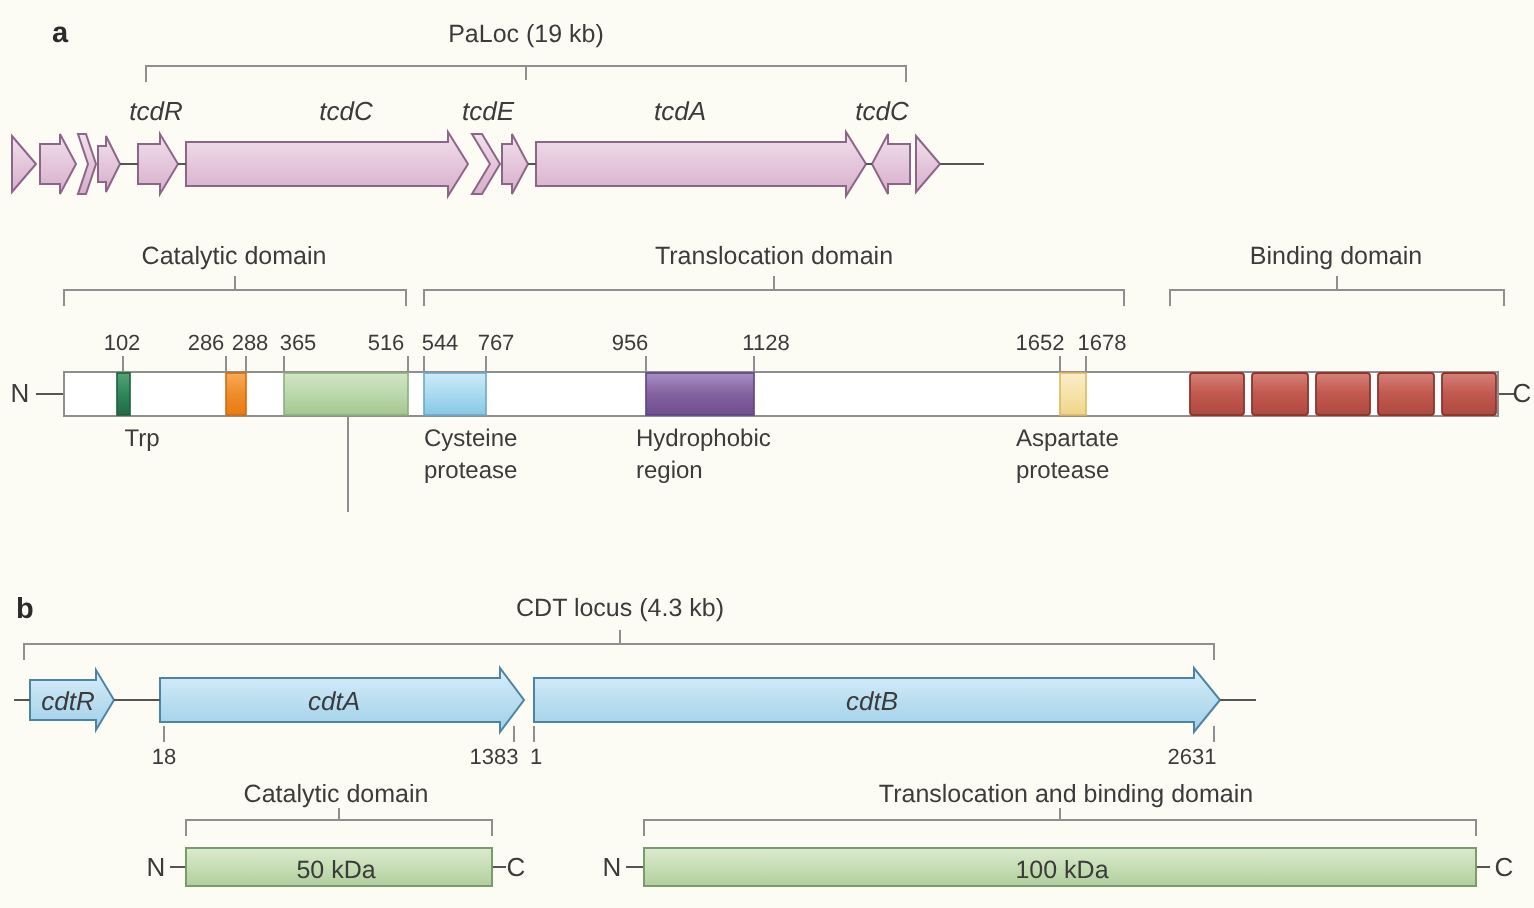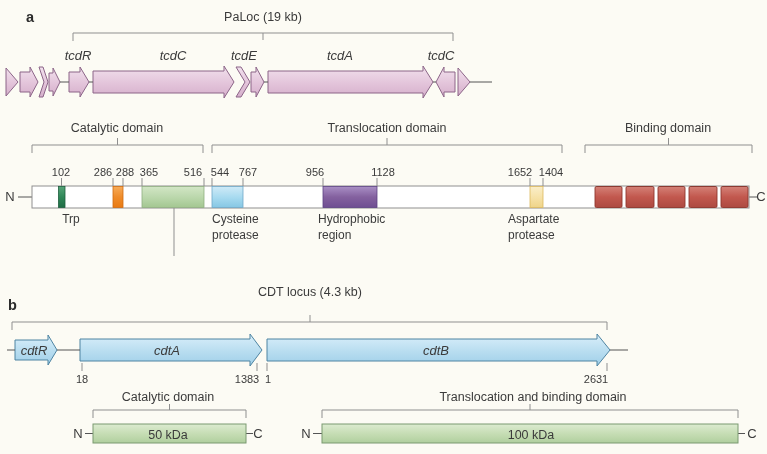--- a/index.html
+++ b/index.html
@@ -159,35 +159,35 @@
   <div class="t num ctr" style="left:61px;top:165px">102</div>
   <div class="t num ctr" style="left:103px;top:165px">286</div>
   <div class="t num ctr" style="left:125px;top:165px">288</div>
   <div class="t num ctr" style="left:149px;top:165px">365</div>
   <div class="t num ctr" style="left:193px;top:165px">516</div>
   <div class="t num ctr" style="left:220px;top:165px">544</div>
   <div class="t num ctr" style="left:248px;top:165px">767</div>
   <div class="t num ctr" style="left:315px;top:165px">956</div>
   <div class="t num ctr" style="left:383px;top:165px">1128</div>
   <div class="t num ctr" style="left:520px;top:165px">1652</div>
-  <div class="t num ctr" style="left:551px;top:165px">1404</div>
+  <div class="t num ctr" style="left:551px;top:165px">1678</div>
 
   <div class="t nc ctr" style="left:10px;top:189px">N</div>
   <div class="t nc ctr" style="left:761px;top:189px">C</div>
 
   <div class="t lbl ctr" style="left:71px;top:211px">Trp</div>
   <div class="t lbl" style="left:212px;top:211px">Cysteine
 protease</div>
   <div class="t lbl" style="left:318px;top:211px">Hydrophobic
 region</div>
   <div class="t lbl" style="left:508px;top:211px">Aspartate
 protease</div>
 
   <div class="t panelLetter" style="left:8px;top:296px">b</div>
-  <div class="t title ctr" style="left:310px;top:284px">CDT locus (4.3 kb)</div>
+  <div class="t title ctr" style="left:310px;top:296px">CDT locus (4.3 kb)</div>
 
   <div class="t gene ctr" style="left:34px;top:343px">cdtR</div>
   <div class="t gene ctr" style="left:167px;top:343px">cdtA</div>
   <div class="t gene ctr" style="left:436px;top:343px">cdtB</div>
 
   <div class="t num ctr" style="left:82px;top:372px">18</div>
   <div class="t num ctr" style="left:247px;top:372px">1383</div>
   <div class="t num ctr" style="left:268px;top:372px">1</div>
   <div class="t num ctr" style="left:596px;top:372px">2631</div>
 

